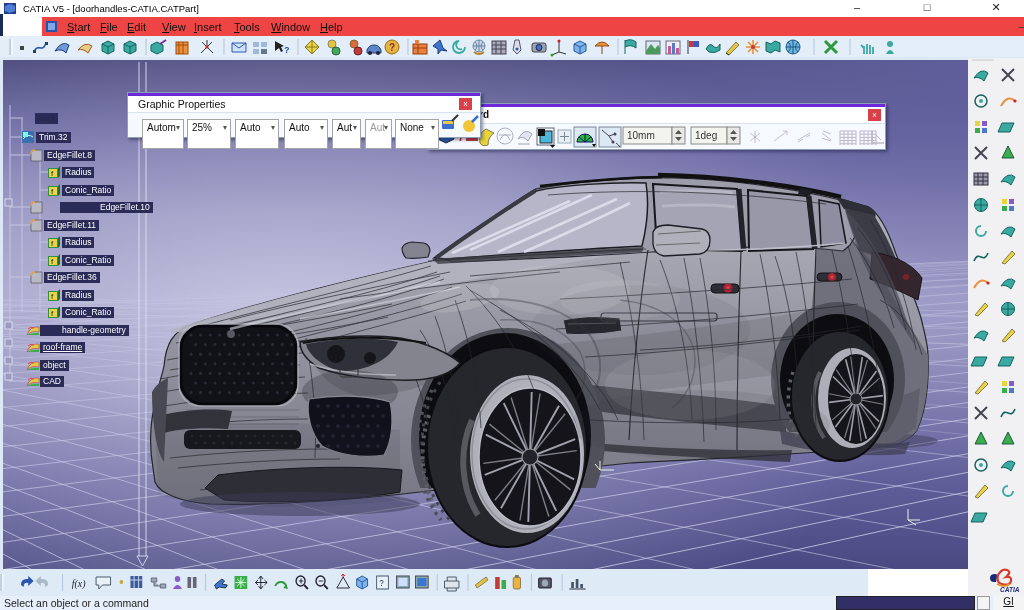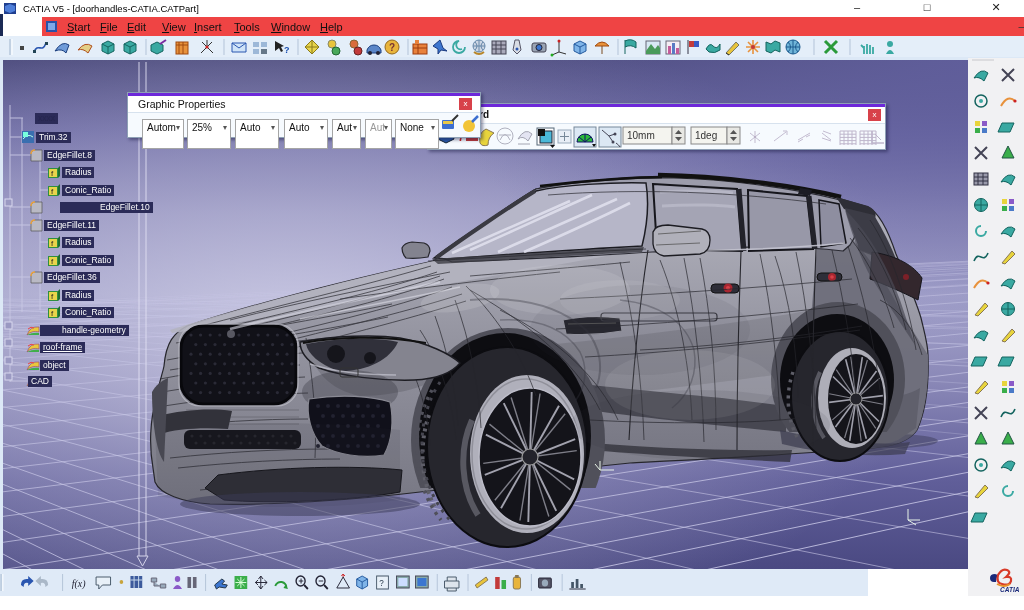--- a/index.html
+++ b/index.html
@@ -713,20 +713,26 @@
           <rect x="576" y="8" width="8" height="12" rx="2" fill="#e8b43c" stroke="#875"></rect>
           <rect x="578" y="6" width="4" height="3" fill="#875"></rect>
           <line x1="596" y1="5" x2="596" y2="22" stroke="#b3c3d8"></line>
           <rect x="604" y="9" width="14" height="10" rx="1" fill="#556" stroke="#223"></rect>
           <circle cx="611" cy="14" r="3.5" fill="#9ab"></circle>
           <line x1="630" y1="5" x2="630" y2="22" stroke="#b3c3d8"></line>
           <path d="M640 19 v-6 h3 v6 Z M645 19 v-9 h3 v9 Z M650 19 v-4 h3 v4 Z" fill="#456"></path>
           <path d="M638 20 h18" stroke="#223"></path>
         </g>
       </svg></div>
+  <div id="statusbar" class="abs">
+    <span style="position:absolute;left:4px;top:1px">Select an object or a command</span>
+    <div class="abs" style="left:836px;top:0;width:139px;height:14px;background:#312f66;border:1px solid #222;"></div>
+    <div class="abs" style="left:977px;top:0;width:13px;height:14px;background:#f4f4f4;border:1px solid #999;"></div>
+    <div class="abs" style="left:993px;top:0;width:31px;height:14px;background:#f4f4f4;font-size:10px;color:#111;text-align:center"><u>GI</u></div>
+  </div>
 
   <div id="tree" class="abs" style="left:0;top:60px;width:200px;height:400px">
       <svg width="200" height="400" style="position:absolute;left:0;top:0">
         <g stroke="#c9c8e4" fill="none" opacity="0.9">
           <path d="M10 45 V322"></path>
           <path d="M22 58 V252"></path>
           <path d="M10 58 H23"></path>
           <path d="M10 77 H24"></path>
           <path d="M10 95 H32"></path>
           <path d="M40 112 H50"></path>
@@ -835,21 +841,21 @@
         <path d="M1 11 Q4 2 13 3 L13 8 Q6 6 1 11 Z" fill="#e8c83c" stroke="#946" stroke-width="0.6"></path>
         <path d="M1 11 Q7 8 13 9 L13 11 Z" fill="#3fae4a"></path>
         <path d="M2 5 q3 -3 6 -1" stroke="#e44" fill="none" stroke-width="1"></path>
       </svg>
       <span class="treelabel" style="left:40px;top:300px;">object</span>
       <svg class="abs" style="left:26px;top:315px" width="14" height="13">
         <path d="M1 11 Q4 2 13 3 L13 8 Q6 6 1 11 Z" fill="#e8c83c" stroke="#946" stroke-width="0.6"></path>
         <path d="M1 11 Q7 8 13 9 L13 11 Z" fill="#3fae4a"></path>
         <path d="M2 5 q3 -3 6 -1" stroke="#e44" fill="none" stroke-width="1"></path>
       </svg>
-      <span class="treelabel" style="left:28px;top:316px;">CAD</span>
+      <span class="treelabel" style="left:40px;top:316px;">CAD</span>
     </div>
 
   <div class="float-tb" style="left:427px; top:103px; width:459px; height:47px;">
     <div class="ft-title">
         <b style="position:absolute;left:51px;top:2px;font-size:10px">rd</b>
       <div class="ft-close">x</div>
     </div>
     <svg id="std-icons" width="457" height="26" style="position:absolute;left:0;top:21px">
         <g transform="translate(8,0)">
           <path d="M2 14 a8 5 0 0 1 16 0 l-8 4 Z" fill="#2a5aaa" stroke="#123"></path>

